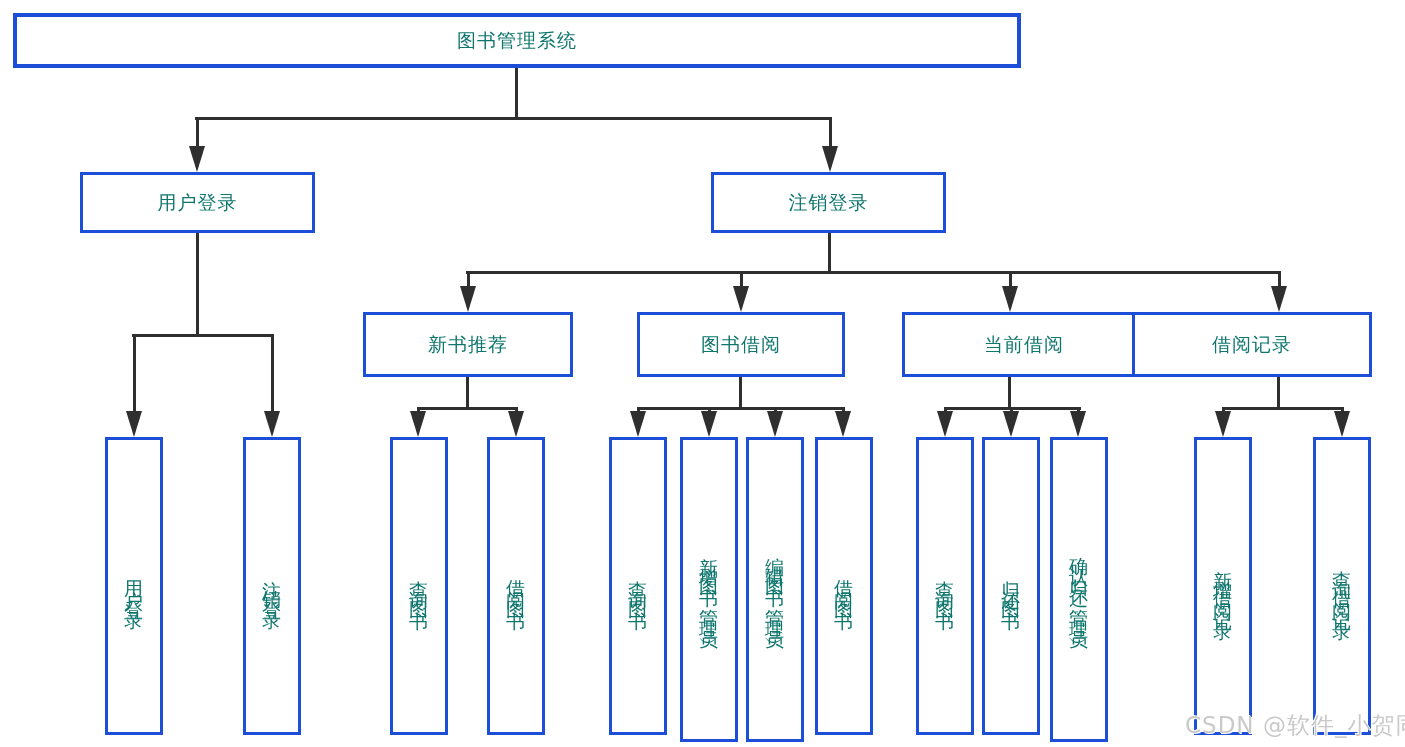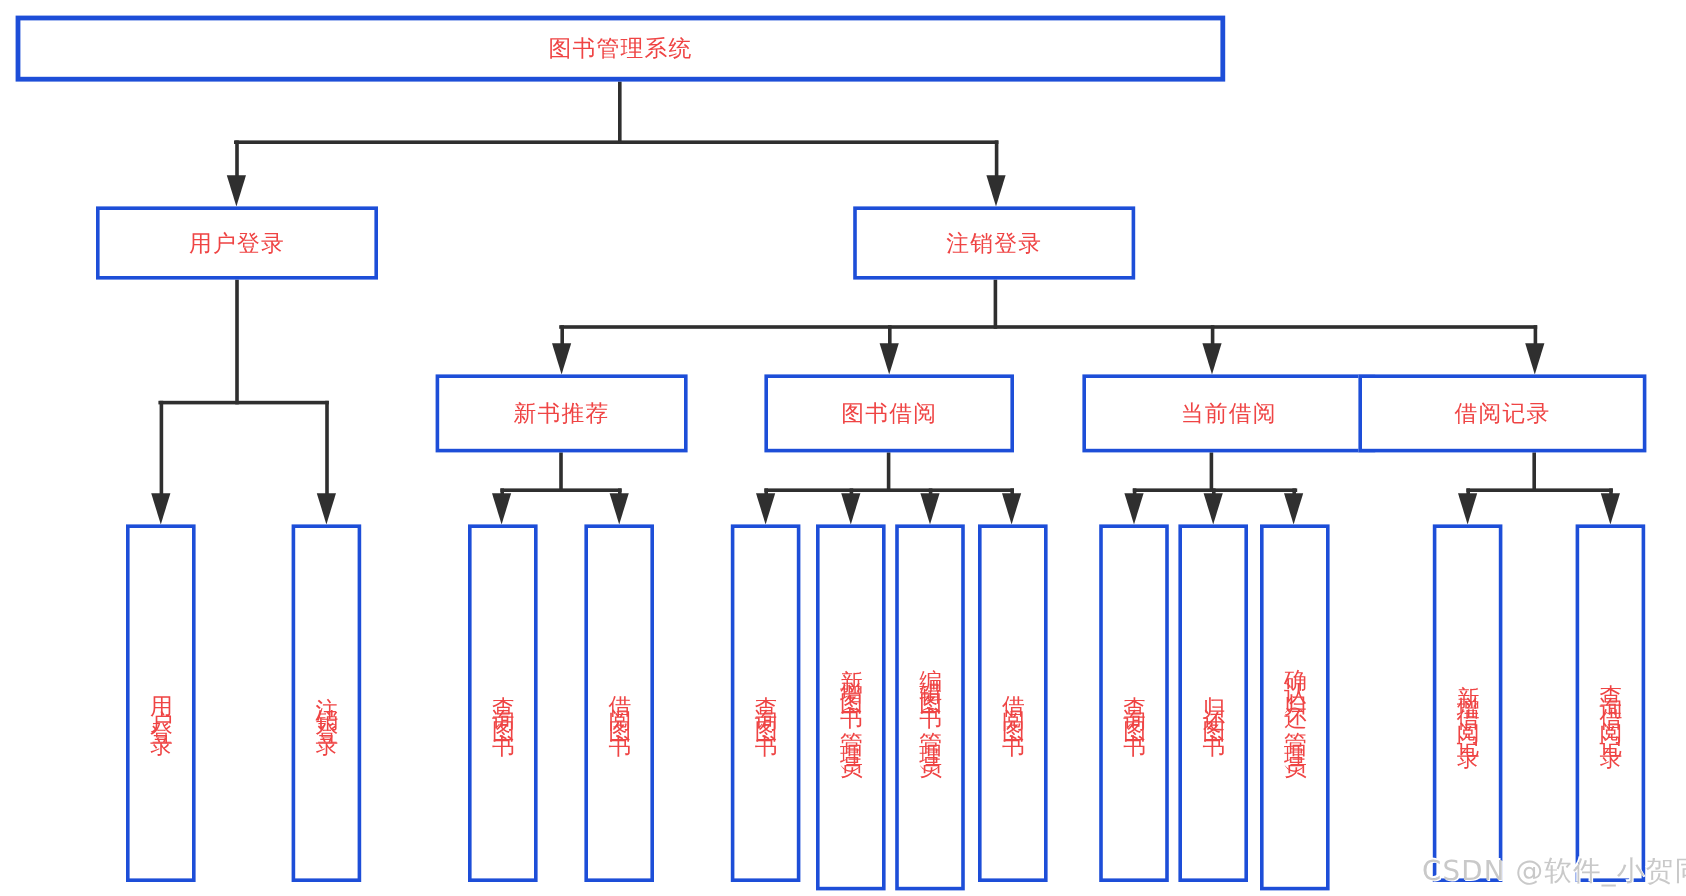--- a/index.html
+++ b/index.html
@@ -19,21 +19,21 @@
   
   .node {
     position: absolute;
     box-sizing: border-box;
     border: 3px solid #1d4ed8;
     background: #ffffff;
     display: flex;
     align-items: center;
     justify-content: center;
     font-size: 19px;
-    color: #ef4444;
+    color: #0f766e;
     letter-spacing: 1px;
     z-index: 5;
   }
   .node.root {
     left: 13px; top: 13px;
     width: 1008px; height: 55px;
     border-width: 4px;
   }
   .node.lvl2 { top: 172px; width: 235px; height: 61px; }
   .n-login { left: 80px; }

